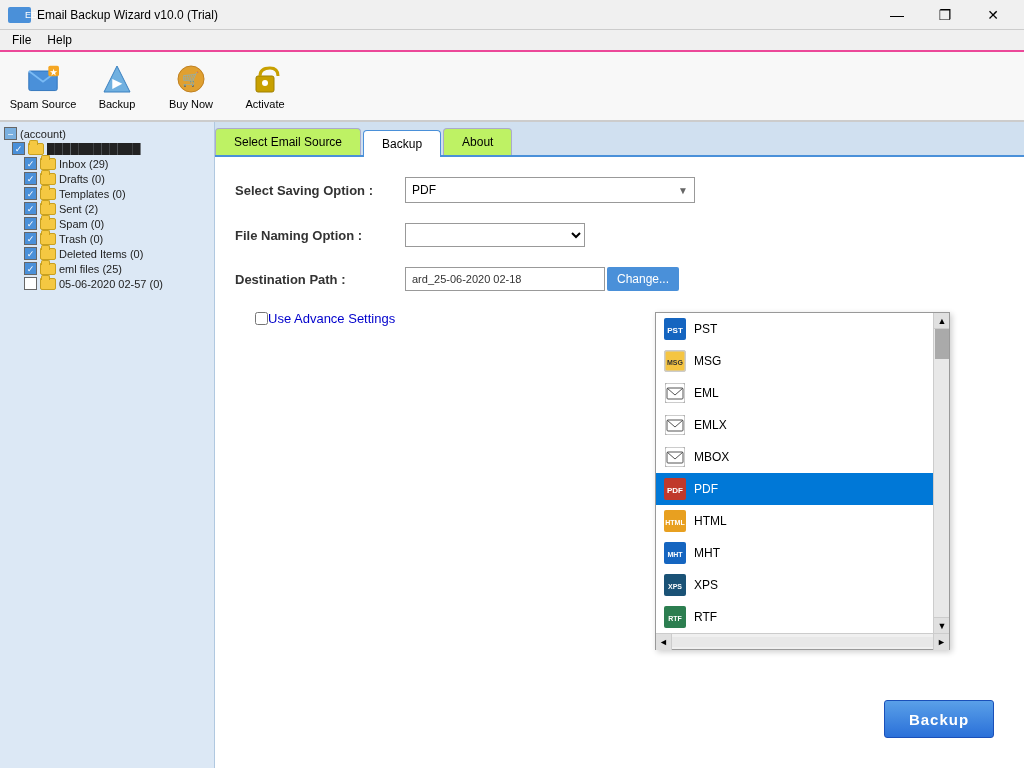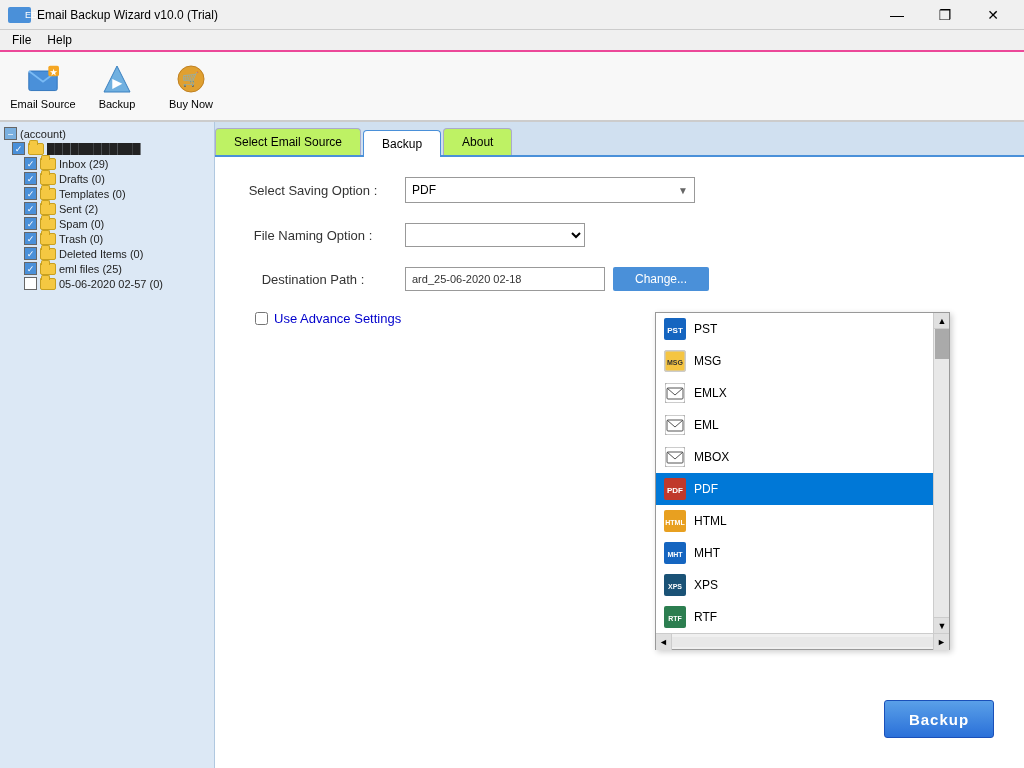--- a/index.html
+++ b/index.html
@@ -42,45 +42,45 @@
     
     .tab-bar { display: flex; align-items: flex-end; background: #d0e0f0; border-bottom: 2px solid #4a90d9; padding-top: 6px; }
     .tab { padding: 6px 18px; cursor: pointer; border: 1px solid #aac; border-bottom: none; background: #bef264; border-radius: 4px 4px 0 0; margin-right: 2px; font-size: 12px; }
     .tab.active { background: white; border-color: #4a90d9; color: #000; font-weight: 500; position: relative; bottom: -2px; z-index: 1; }
 
     
     .tab-content { padding: 20px; flex: 1; background: white; position: relative; }
 
     
     .form-row { display: flex; align-items: center; margin-bottom: 20px; }
-    .form-label { width: 170px; text-align: center; padding-right: 14px; font-size: 13px; color: #333; font-weight: 400; }
+    .form-label { width: 170px; text-align: left; padding-right: 14px; font-size: 13px; color: #333; font-weight: 700; }
     .form-control { flex: 1; max-width: 500px; }
 
     
     .select-box { width: 290px; height: 26px; border: 1px solid #999; background: white; display: flex; align-items: center; justify-content: space-between; padding: 0 6px; cursor: pointer; position: relative; }
     .select-arrow { font-size: 10px; color: #666; }
 
     
     .dropdown-overlay { position: absolute; top: 155px; left: 440px; width: 295px; background: white; border: 1px solid #999; z-index: 100; box-shadow: 2px 2px 6px rgba(0,0,0,0.2); }
     .dropdown-item { display: flex; align-items: center; gap: 8px; padding: 5px 8px; cursor: pointer; font-size: 12px; }
     .dropdown-item.selected { background: #0078d7; color: white; }
 
     
     .fmt-icon { width: 22px; height: 22px; display: flex; align-items: center; justify-content: center; border-radius: 2px; font-size: 9px; font-weight: bold; flex-shrink: 0; }
     .fmt-pst { background: #1565c0; color: white; font-size: 8px; }
     .fmt-msg { background: #f5c542; color: #333; border: 1px solid #ccc; }
 
     
-    .input-with-btn { display: flex; align-items: flex-end; gap: 8px; }
+    .input-with-btn { display: flex; align-items: flex-end; gap: 2px; }
     .select-small { height: 24px; border: 1px solid #999; background: white; padding: 0 4px; font-size: 12px; width: 180px; }
     .path-display { height: 24px; border: 1px solid #999; padding: 0 6px; font-size: 11px; background: white; display: flex; align-items: center; color: #333; min-width: 200px; }
-    .change-btn { height: 24px; padding: 0 22px; background: #4a90d9; color: white; border: none; cursor: pointer; font-size: 12px; border-radius: 2px; }
-
-    
-    .advance-row { display: flex; align-items: center; gap: 6px; margin-top: 10px; padding-left: 20px; }
+    .change-btn { height: 24px; padding: 0 10px; background: #4a90d9; color: white; border: none; cursor: pointer; font-size: 12px; border-radius: 2px; }
+
+    
+    .advance-row { display: flex; align-items: center; gap: 0; margin-top: 10px; padding-left: 20px; }
     .advance-row label { font-size: 13px; color: #0000cc; font-weight: 500; cursor: pointer; }
 
     
     .backup-btn-container { position: absolute; bottom: 30px; right: 30px; }
     .backup-btn { width: 110px; height: 38px; background: linear-gradient(to bottom, #5aa0e8, #2a70d9); color: white; border: 1px solid #1a50b9; border-radius: 3px; font-size: 15px; font-weight: 600; cursor: pointer; letter-spacing: 1px; }
   </style>
 </head>
 <body>
 
 <div class="title-bar">
@@ -103,40 +103,50 @@
 <div class="toolbar">
   <button class="tool-btn">
     <div class="tool-icon">
       <svg width="36" height="30" viewBox="0 0 36 30">
         <rect x="2" y="6" width="32" height="22" rx="2" fill="#4a90d9" stroke="#2a70b9" stroke-width="1"></rect>
         <polyline points="2,6 18,18 34,6" fill="none" stroke="#7abbf5" stroke-width="2"></polyline>
         <rect x="24" y="0" width="12" height="12" rx="2" fill="#f5a623"></rect>
         <text x="30" y="10" text-anchor="middle" font-size="9" fill="white" font-weight="bold">★</text>
       </svg>
     </div>
-    <span>Email Source</span>
+    <span>Spam Source</span>
   </button>
   <button class="tool-btn">
     <div class="tool-icon">
       <svg width="30" height="30" viewBox="0 0 30 30">
         <polygon points="15,2 28,28 2,28" fill="#70b0e0" stroke="#3a80c0" stroke-width="1"></polygon>
         <text x="15" y="23" text-anchor="middle" font-size="12" fill="white" font-weight="bold">▶</text>
       </svg>
     </div>
     <span>Backup</span>
   </button>
   <button class="tool-btn">
     <div class="tool-icon">
       <svg width="30" height="30" viewBox="0 0 30 30">
         <circle cx="15" cy="15" r="13" fill="#e0a030" stroke="#c08020" stroke-width="1"></circle>
         <text x="15" y="20" text-anchor="middle" font-size="14" fill="white">🛒</text>
       </svg>
     </div>
     <span>Buy Now</span>
   </button>
+  <button class="tool-btn">
+    <div class="tool-icon">
+      <svg width="30" height="30" viewBox="0 0 30 30">
+        <rect x="6" y="12" width="18" height="16" rx="2" fill="#c8a000" stroke="#a08000" stroke-width="1"></rect>
+        <path d="M10 12 Q10 4 20 4 Q28 4 28 12" fill="none" stroke="#c8a000" stroke-width="3"></path>
+        <circle cx="15" cy="19" r="3" fill="white"></circle>
+      </svg>
+    </div>
+    <span>Activate</span>
+  </button>
 </div>
 
 <div class="main-content">
 
   <div class="left-panel">
 
     <div class="tree-item" style="padding-left:0">
       <div class="checkbox partial">–</div>
       <span style="font-size:11px;color:#222;">(account)</span>
     </div>
@@ -274,32 +284,32 @@
           </div>
 
           <div class="dropdown-item">
             <div class="fmt-icon">
               <svg width="20" height="20" viewBox="0 0 20 20">
                 <rect width="20" height="20" rx="2" fill="white" stroke="#999"></rect>
                 <rect x="2" y="5" width="16" height="11" rx="1" fill="white" stroke="#555" stroke-width="1"></rect>
                 <polyline points="2,5 10,12 18,5" fill="none" stroke="#555" stroke-width="1"></polyline>
               </svg>
             </div>
-            <span>EMLX</span>
+            <span>EML</span>
           </div>
 
           <div class="dropdown-item">
             <div class="fmt-icon">
               <svg width="20" height="20" viewBox="0 0 20 20">
                 <rect width="20" height="20" rx="2" fill="white" stroke="#999"></rect>
                 <rect x="2" y="5" width="16" height="11" rx="1" fill="white" stroke="#555" stroke-width="1"></rect>
                 <polyline points="2,5 10,12 18,5" fill="none" stroke="#555" stroke-width="1"></polyline>
               </svg>
             </div>
-            <span>EML</span>
+            <span>EMLX</span>
           </div>
 
           <div class="dropdown-item">
             <div class="fmt-icon">
               <svg width="20" height="20" viewBox="0 0 20 20">
                 <rect width="20" height="20" rx="2" fill="white" stroke="#999"></rect>
                 <rect x="2" y="5" width="16" height="11" rx="1" fill="white" stroke="#555" stroke-width="1"></rect>
                 <polyline points="2,5 10,12 18,5" fill="none" stroke="#555" stroke-width="1"></polyline>
               </svg>
             </div>

